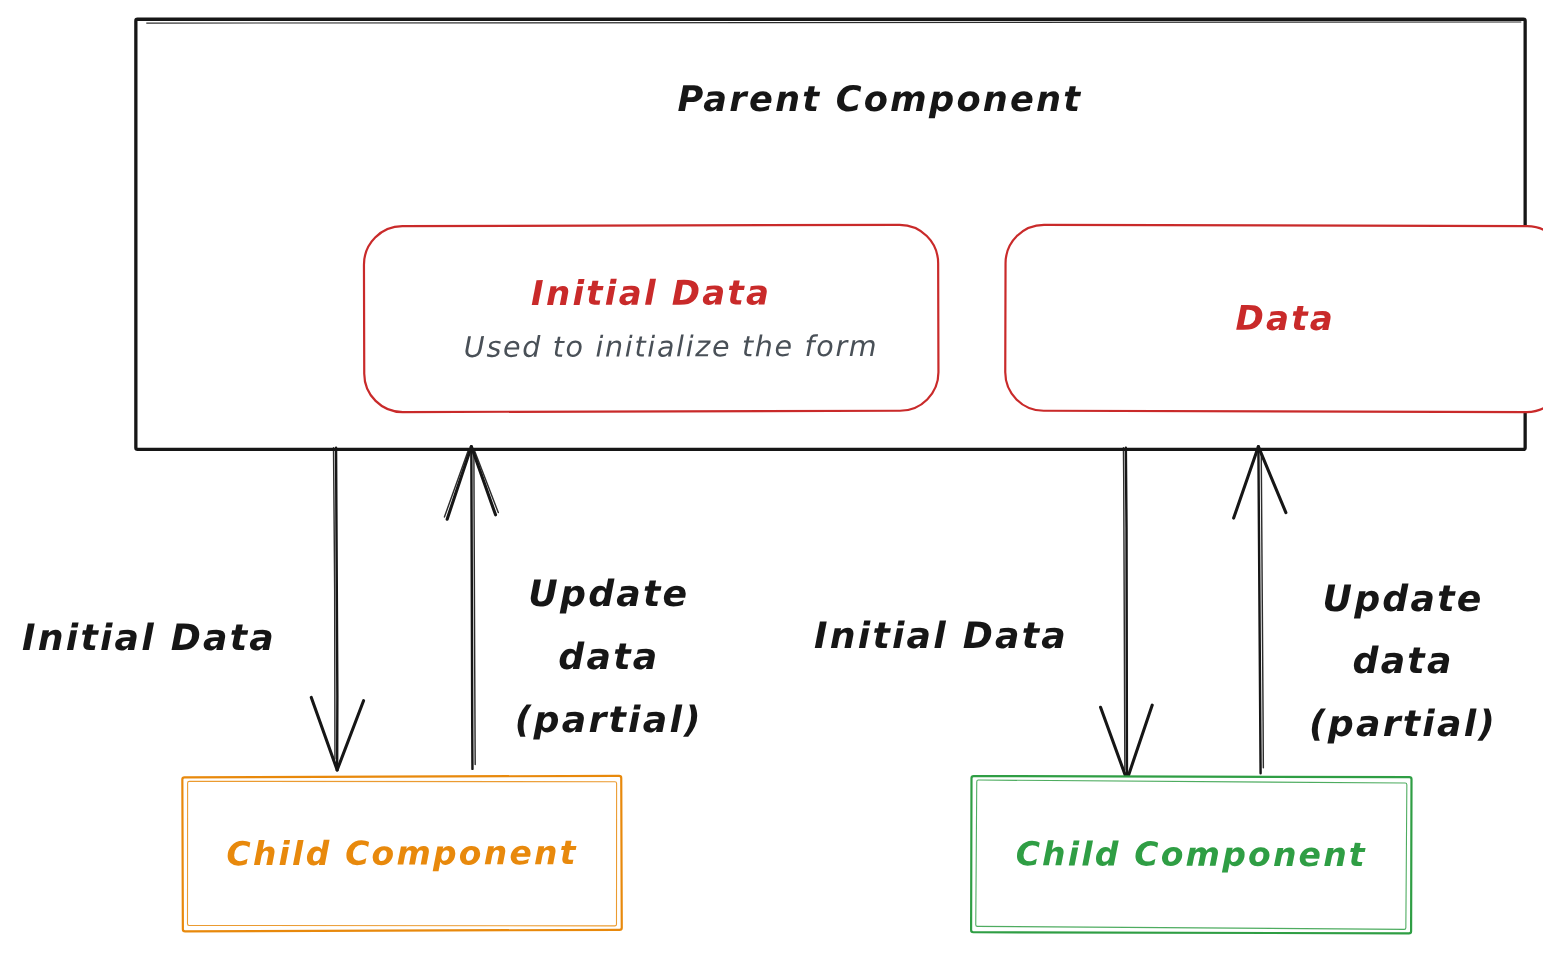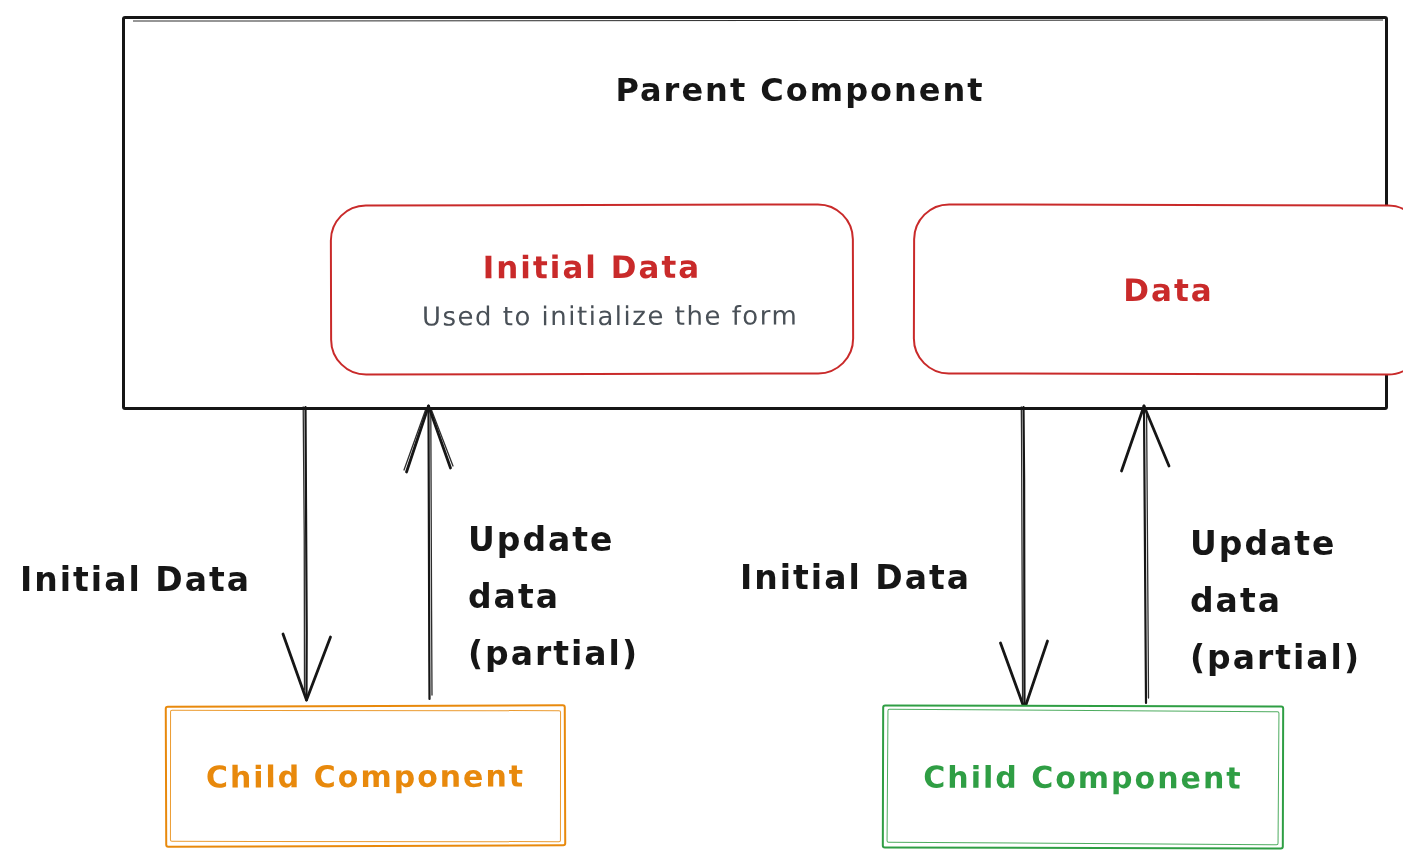--- a/index.html
+++ b/index.html
@@ -1,18 +1,18 @@
 <!DOCTYPE html>
 <html style="--ink: #161616; --red: #c92a2a; --muted: #495057; --orange: #e8890c; --green: #2f9e44;"><head>
 <meta charset="utf-8">
 <style>
   html,body{margin:0;padding:0;background:#ffffff;}
   .canvas{
     position:relative;width:1403px;height:866px;background:#ffffff;overflow:hidden;
-    font-family:"DejaVu Sans", sans-serif;color:#161616;
+    font-family:"DejaVu Sans", sans-serif;color:#161616;font-style:italic;
   }
   
   .parent-box{
     position:absolute;left:122px;top:16px;width:1260px;height:388px;
     border:3px solid var(--ink,#161616);border-radius:3px;background:#ffffff;
   }
   .parent-restroke{
     position:absolute;left:8px;right:2px;top:1px;height:0;
     border-top:1.6px solid var(--ink,#161616);opacity:.9;transform:rotate(-0.05deg);
   }
@@ -51,20 +51,21 @@
   .child-box.green{
     left:882px;top:705px;width:398px;height:140px;
     color:var(--green,#2f9e44);border:2.6px solid var(--green,#2f9e44);
     transform:rotate(0.15deg);
   }
   .child-title{font-size:30px;font-weight:700;letter-spacing:2px;color:currentColor;}
   
   .flow-label{
     position:absolute;font-size:33px;font-weight:600;letter-spacing:2px;color:var(--ink,#161616);
     white-space:nowrap;
+    text-align:center;
   }
   .flow-label.down-left{left:20px;top:560px;}
   .flow-label.down-right{left:740px;top:558px;}
   .flow-label.up-left{left:468px;top:512px;line-height:1.72;}
   .flow-label.up-right{left:1190px;top:516px;line-height:1.72;}
   .flow-label .line{display:block;}
   
   .arrow-layer{position:absolute;left:0;top:0;width:1403px;height:866px;pointer-events:none;}
   .arrow-layer path{fill:none;stroke:var(--ink,#161616);stroke-linecap:round;}
   .shaft{stroke-width:2.2px;}

